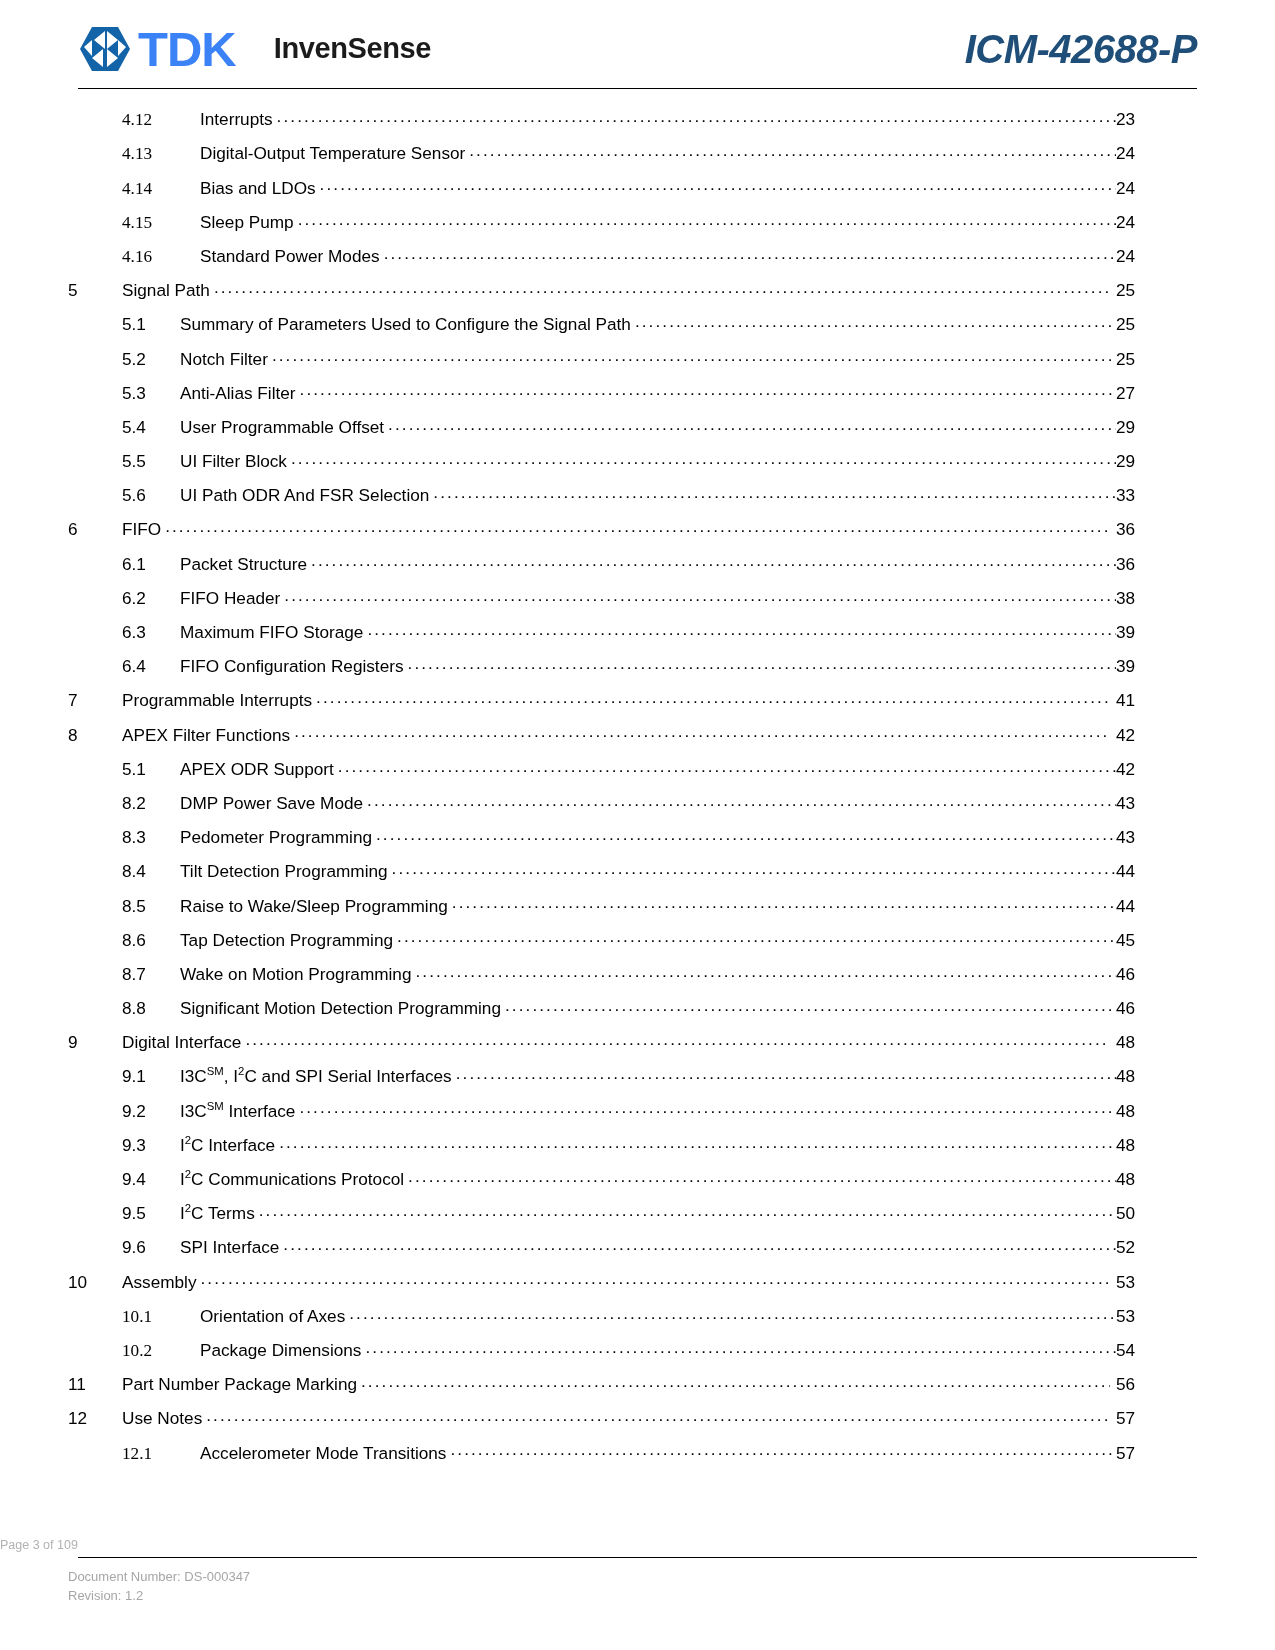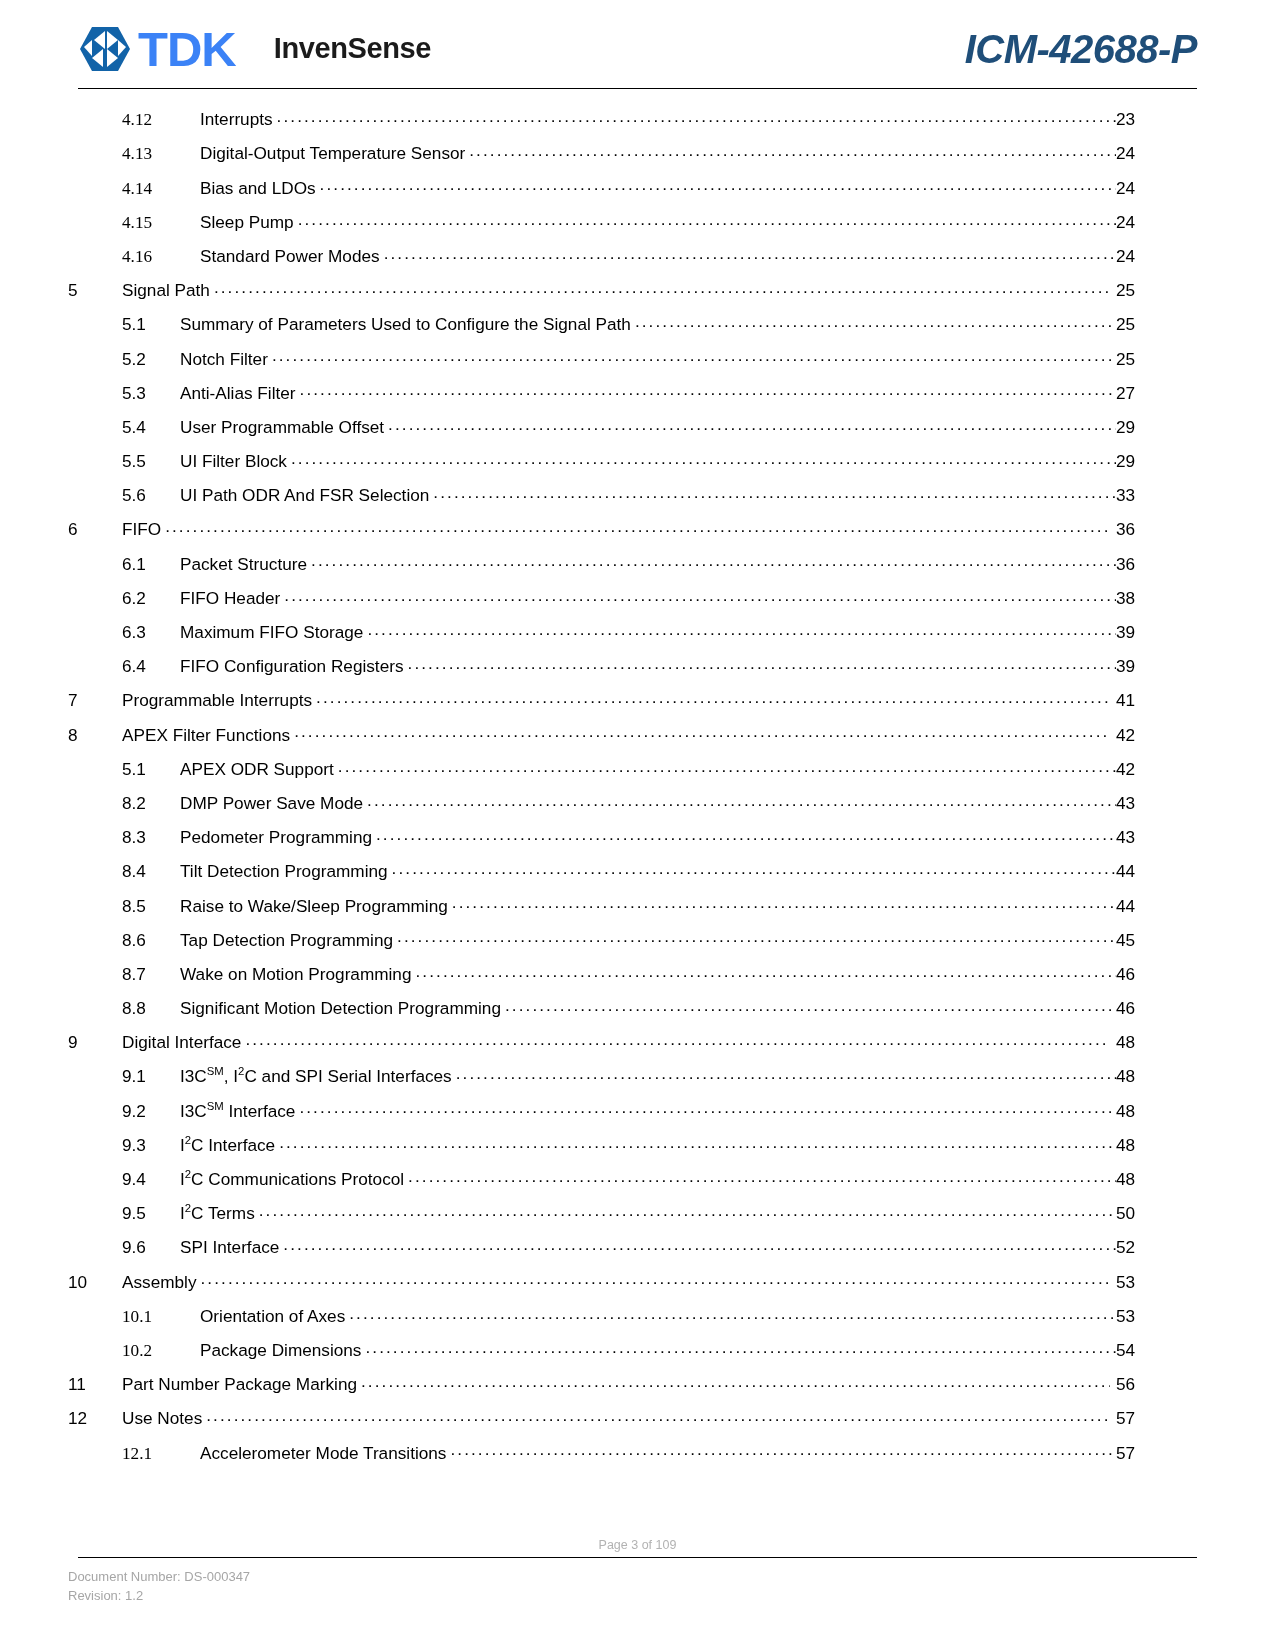--- a/index.html
+++ b/index.html
@@ -163,21 +163,21 @@
     right: 78px;
     top: 1557px;
     height: 0;
     border-top: 1.6px solid #000000;
   }
   .page-label {
     position: absolute;
     left: 0;
     right: 0;
     top: 1538px;
-    text-align: center;
+    text-align: left;
     font-size: 12.5px;
     color: #b2b2b2;
   }
   .footer-meta {
     position: absolute;
     left: 68px;
     top: 1568px;
     font-size: 13px;
     line-height: 1.45;
     color: #a6a6a6;

